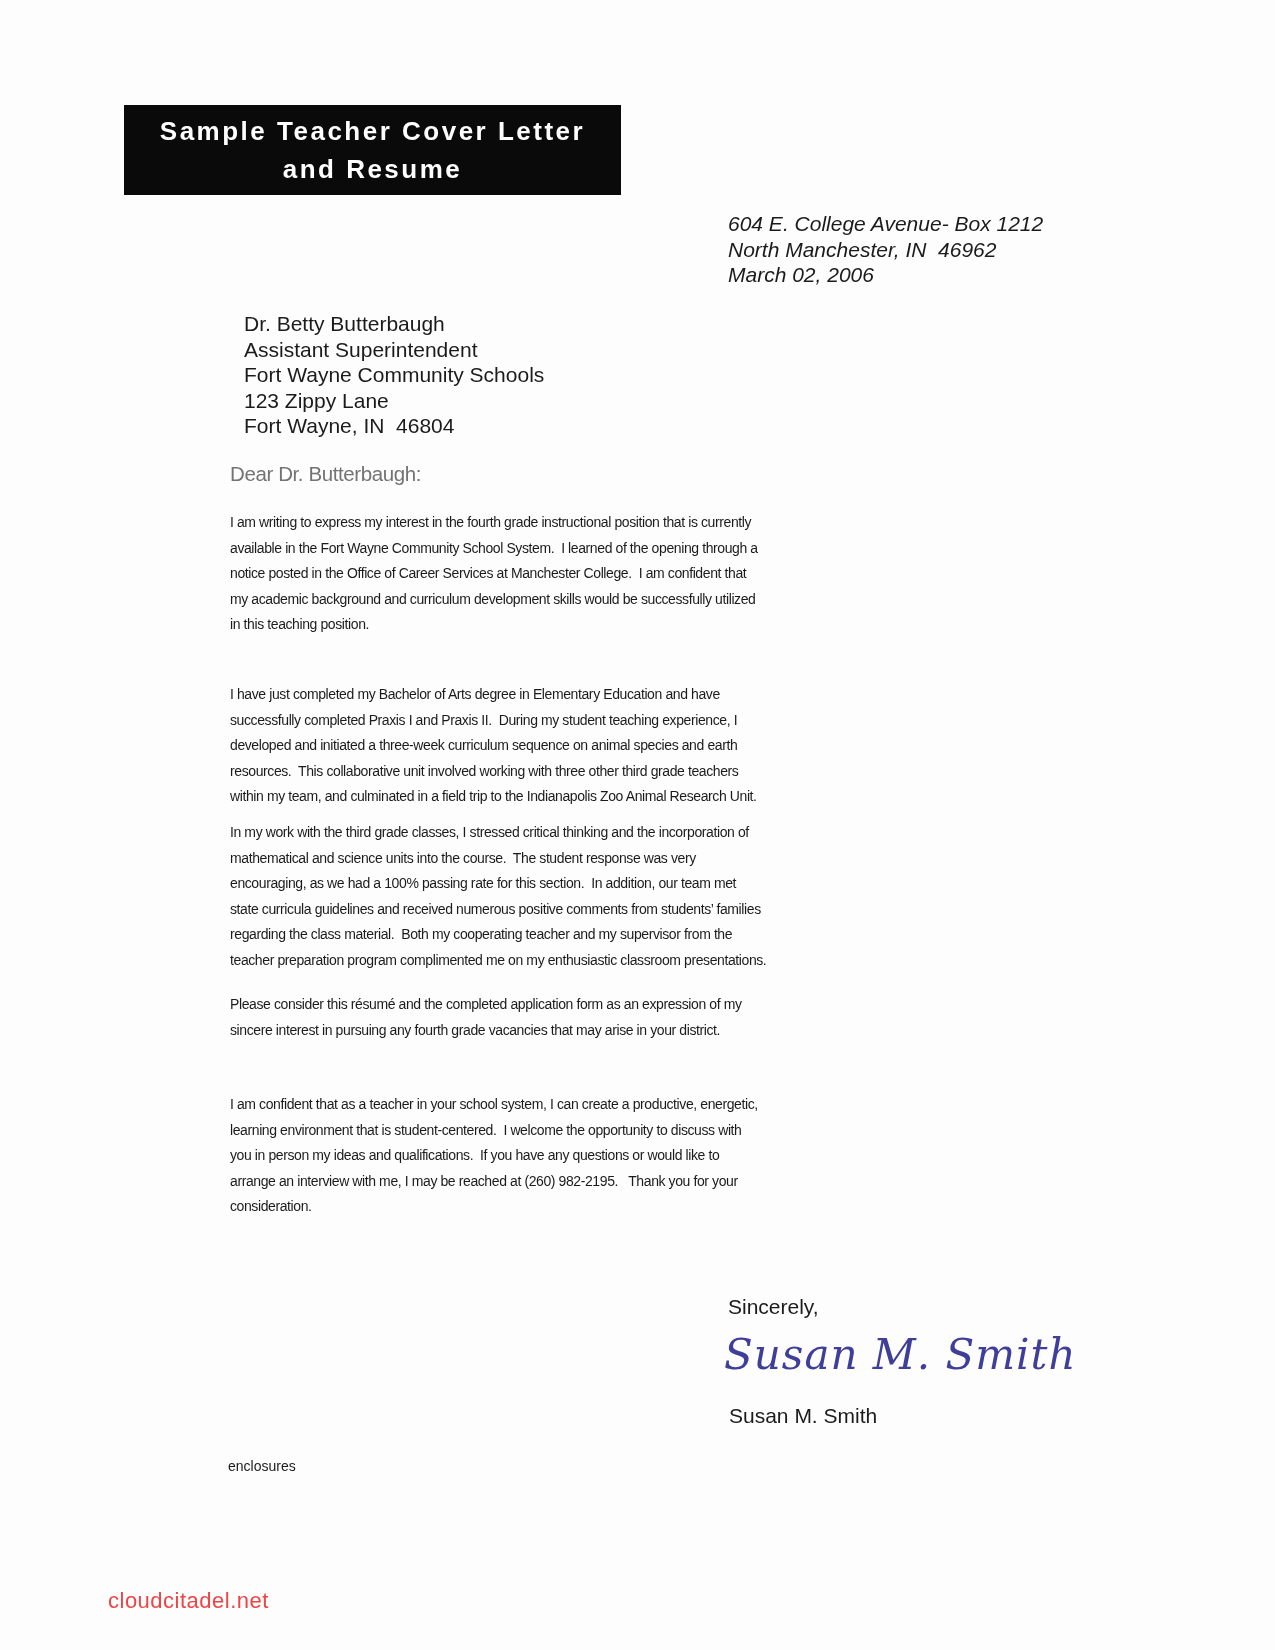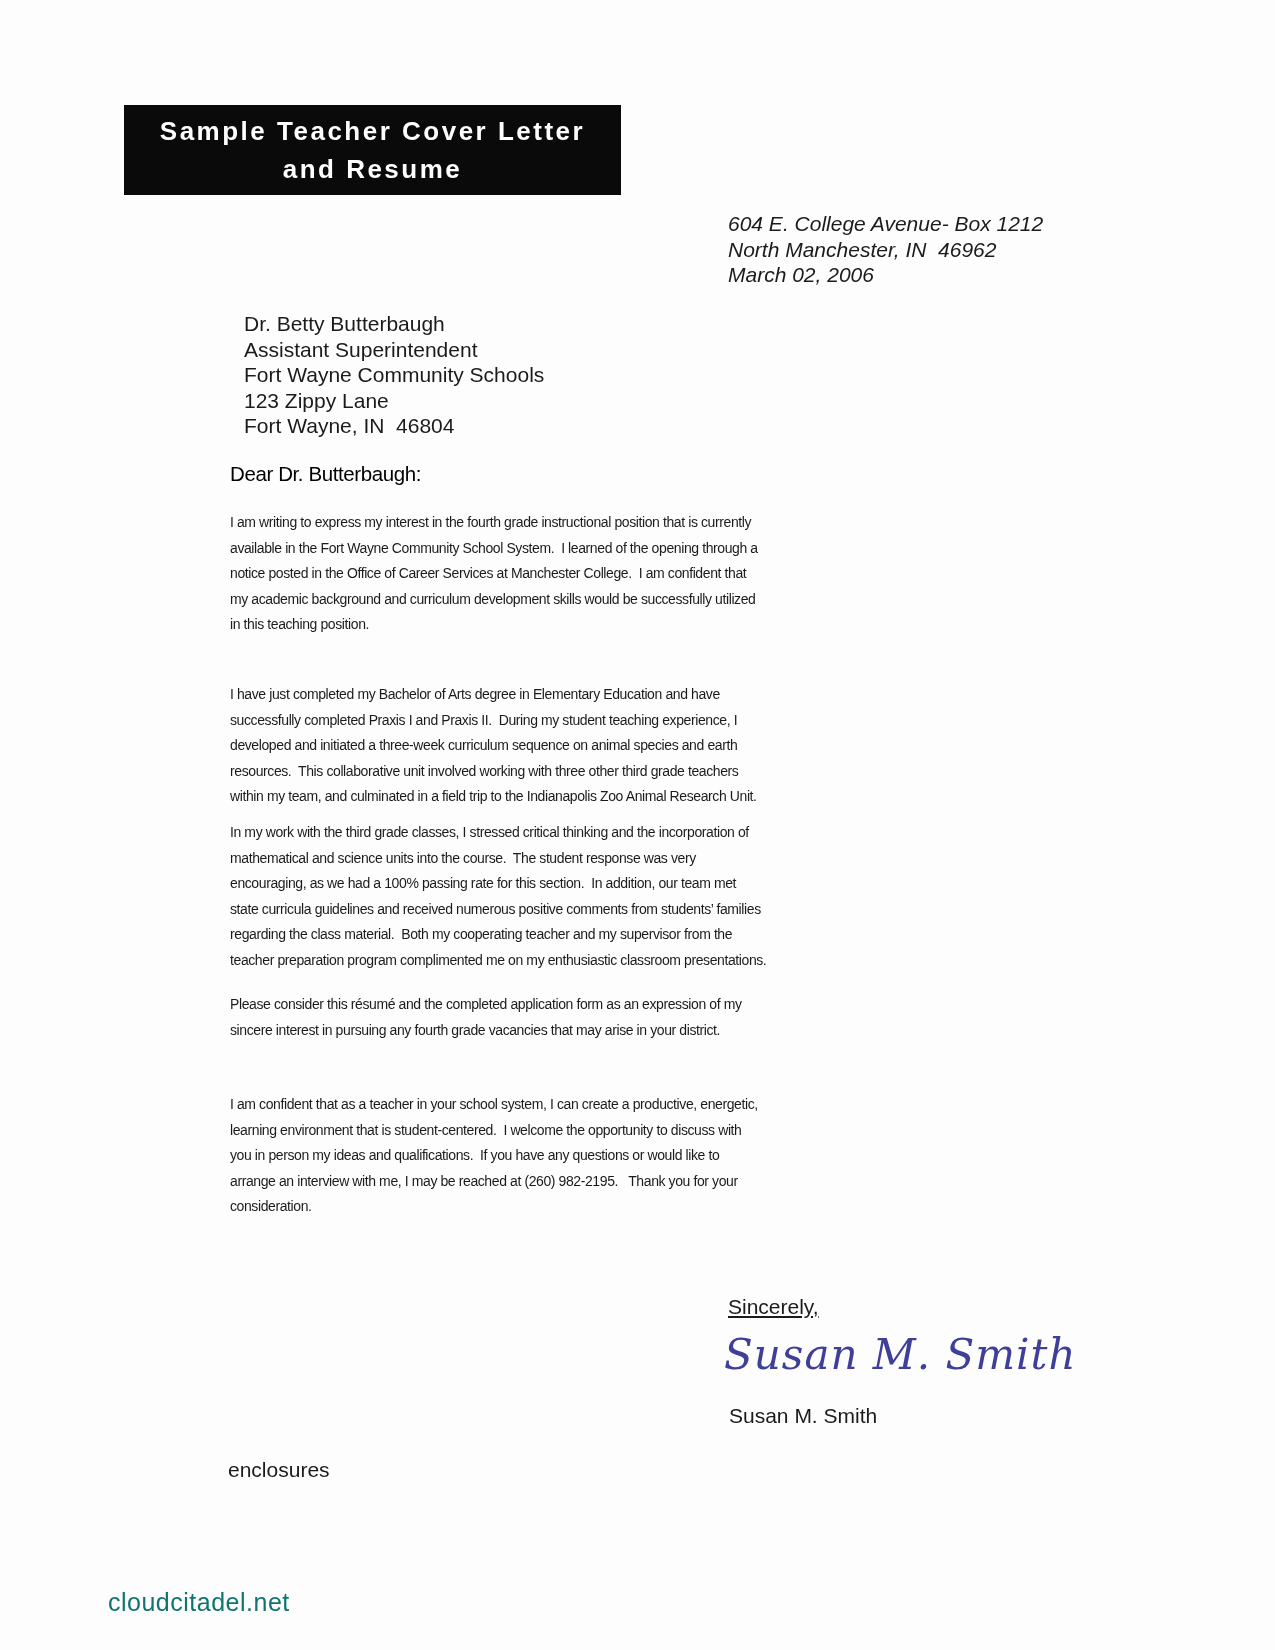--- a/index.html
+++ b/index.html
@@ -36,53 +36,53 @@
   .addr {
     white-space: pre-wrap;
     font-size: 21px;
     line-height: 25.5px;
     color: #1b1b1b;
   }
   .sender-block { position: absolute; left: 660px; top: 143px; font-style: italic; }
   .recipient-block { position: absolute; left: 176px; top: 243px; }
   .salutation {
     position: absolute; left: 162px; top: 394px;
-    font-size: 20.5px; letter-spacing: -0.4px; color: #000000;
+    font-size: 20.5px; letter-spacing: -0.4px; color: #737373;
   }
   .para {
     position: absolute;
     left: 162px;
     width: 1000px;
     font-size: 14px;
     line-height: 25.6px;
     letter-spacing: -0.4px;
     white-space: pre-wrap;
     color: #1b1b1b;
   }
   .p1 { top: 442px; }
   .p2 { top: 614px; }
   .p3 { top: 752px; }
   .p4 { top: 924px; }
   .p5 { top: 1024px; }
-  .valediction { position: absolute; left: 660px; top: 1227px; font-size: 21px; color: #1b1b1b; text-decoration: underline; }
+  .valediction { position: absolute; left: 660px; top: 1227px; font-size: 21px; color: #1b1b1b; }
   .sig-script {
     position: absolute; left: 656px; top: 1262px;
     font-family: "DejaVu Serif", serif;
     font-style: italic;
     font-size: 42px;
     color: #3f3f99;
     letter-spacing: 1px;
   }
   .sig-typed { position: absolute; left: 661px; top: 1336px; font-size: 21px; color: #1b1b1b; }
-  .enclosures { position: absolute; left: 160px; top: 1390px; font-size: 21px; color: #1b1b1b; }
+  .enclosures { position: absolute; left: 160px; top: 1390px; font-size: 14px; color: #1b1b1b; }
   .site-footer {
     position: absolute; left: 40px; top: 1520px;
-    font-size: 25px;
+    font-size: 22px;
     letter-spacing: 0.5px;
-    color: #0f766e;
+    color: #ef4444;
     text-decoration: none;
   }
 </style>
 </head>
 <body>
 
 <div class="page">
 
   <div class="title-box">Sample Teacher Cover Letter
 and Resume</div>

